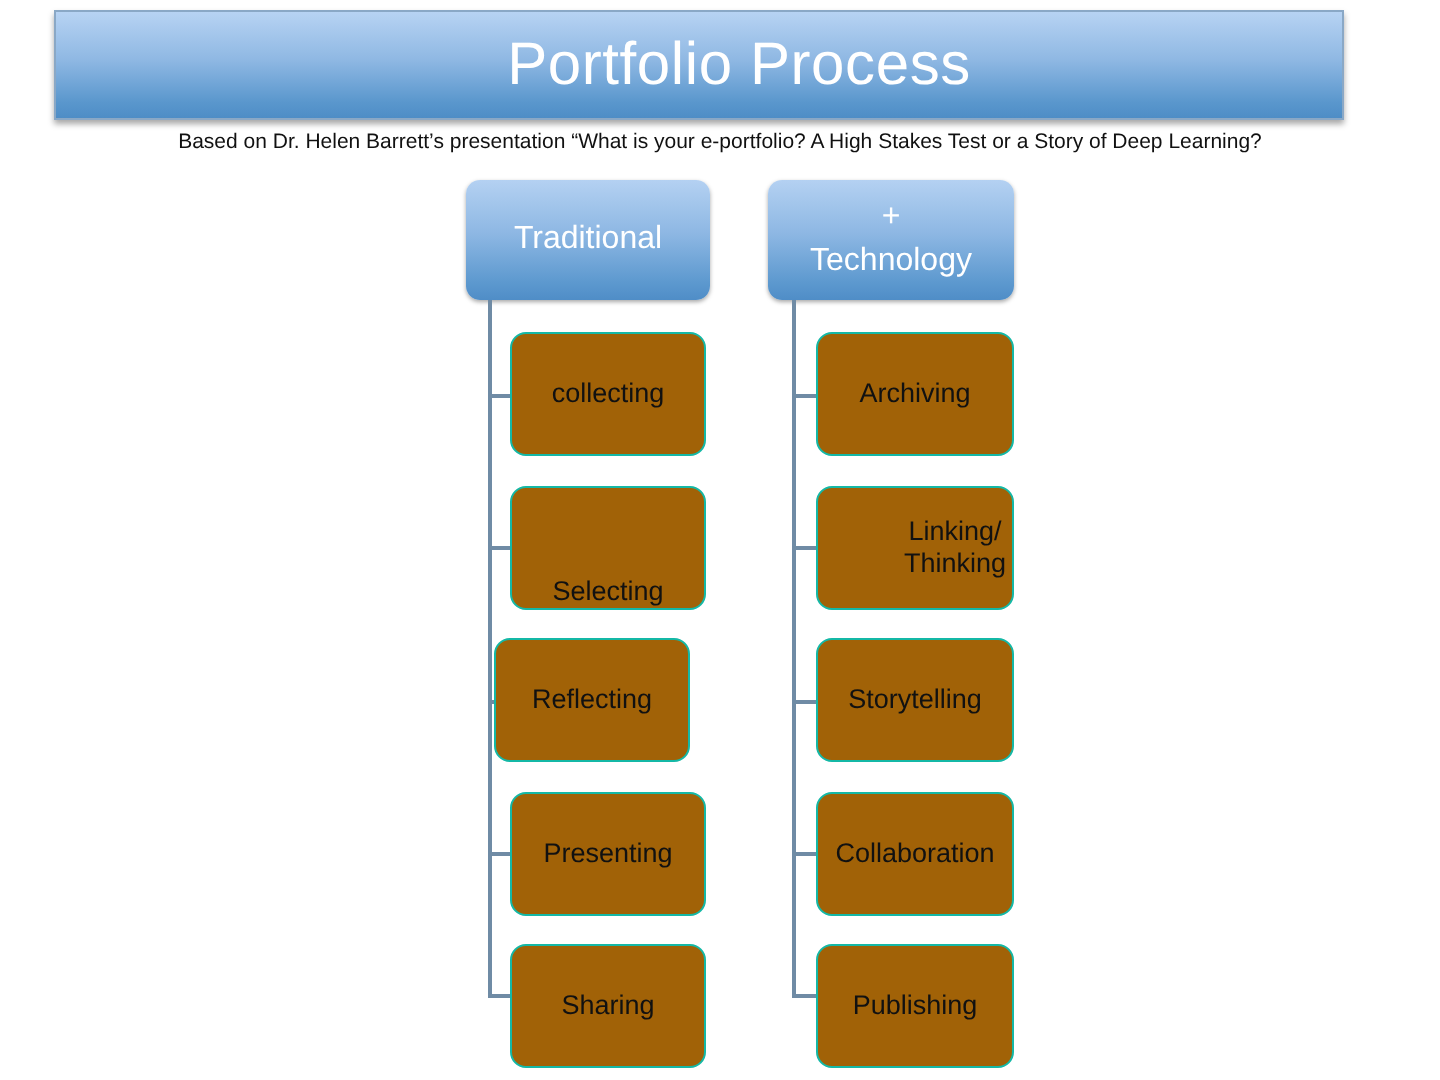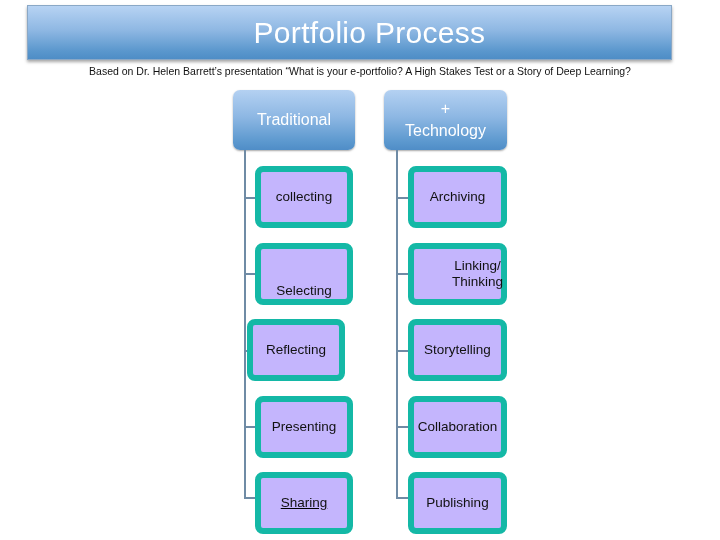--- a/index.html
+++ b/index.html
@@ -13,22 +13,22 @@
   .subtitle { position:absolute; left:0; top:65px; width:720px; text-align:center;
     font-size:10.5px; color:#111; }
   .header-box { position:absolute; height:60px; border-radius:7px;
     background:linear-gradient(to bottom, #b4d1f2 0%, #8db7e3 45%, #5d99cf 85%, #4f8dc7 100%);
     box-shadow:0 1px 2px rgba(0,0,0,0.35);
     display:flex; align-items:center; justify-content:center; text-align:center;
     color:#ffffff; box-sizing:border-box; }
   .header-box span { font-size:16px; line-height:22px; white-space:pre-line; }
   .vline { position:absolute; width:1.5px; background:#6f8ba5; }
   .hline { position:absolute; height:1.5px; background:#6f8ba5; }
-  .item-box { position:absolute; width:98px; height:62px; border:6px solid #14b8a6;
-    border-radius:8px; background:#c4b5fd; box-sizing:border-box;
+  .item-box { position:absolute; width:98px; height:62px; border:1px solid #14b8a6;
+    border-radius:8px; background:#a16207; box-sizing:border-box;
     display:flex; align-items:center; justify-content:center; text-align:center; }
   .item-box span { font-size:13.5px; line-height:16px; white-space:pre-line; color:#111; }
 </style>
 </head>
 <body>
 
 <div class="title-bar">
   <span class="title-text">Portfolio Process</span>
 </div>
 <div class="subtitle">Based on Dr. Helen Barrett’s presentation “What is your e-portfolio? A High Stakes Test or a Story of Deep Learning?</div>
@@ -49,21 +49,21 @@
   </div>
   <div class="item-box" style="left:255px; top:243px;align-items:flex-end;">
     <span>Selecting</span>
   </div>
   <div class="item-box" style="left:247px; top:319px;">
     <span>Reflecting</span>
   </div>
   <div class="item-box" style="left:255px; top:396px;">
     <span>Presenting</span>
   </div>
-  <div class="item-box" style="left:255px; top:472px;text-decoration:underline;">
+  <div class="item-box" style="left:255px; top:472px;">
     <span>Sharing</span>
   </div>
 </div>
 
 <div>
   <div class="header-box" style="left:384px; top:90px; width:123px;">
     <span>+
 Technology</span>
   </div>
   <div class="vline" style="left:396px; top:150px; height:348px;"></div>

